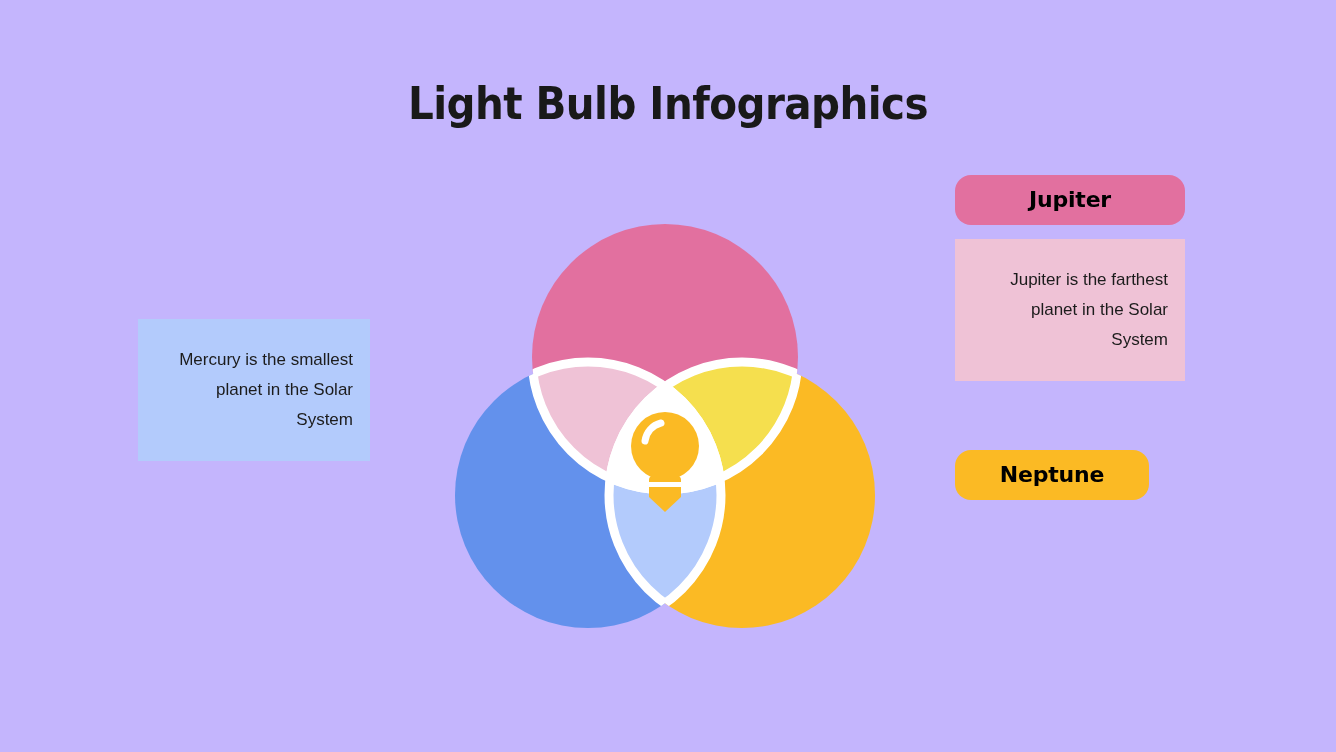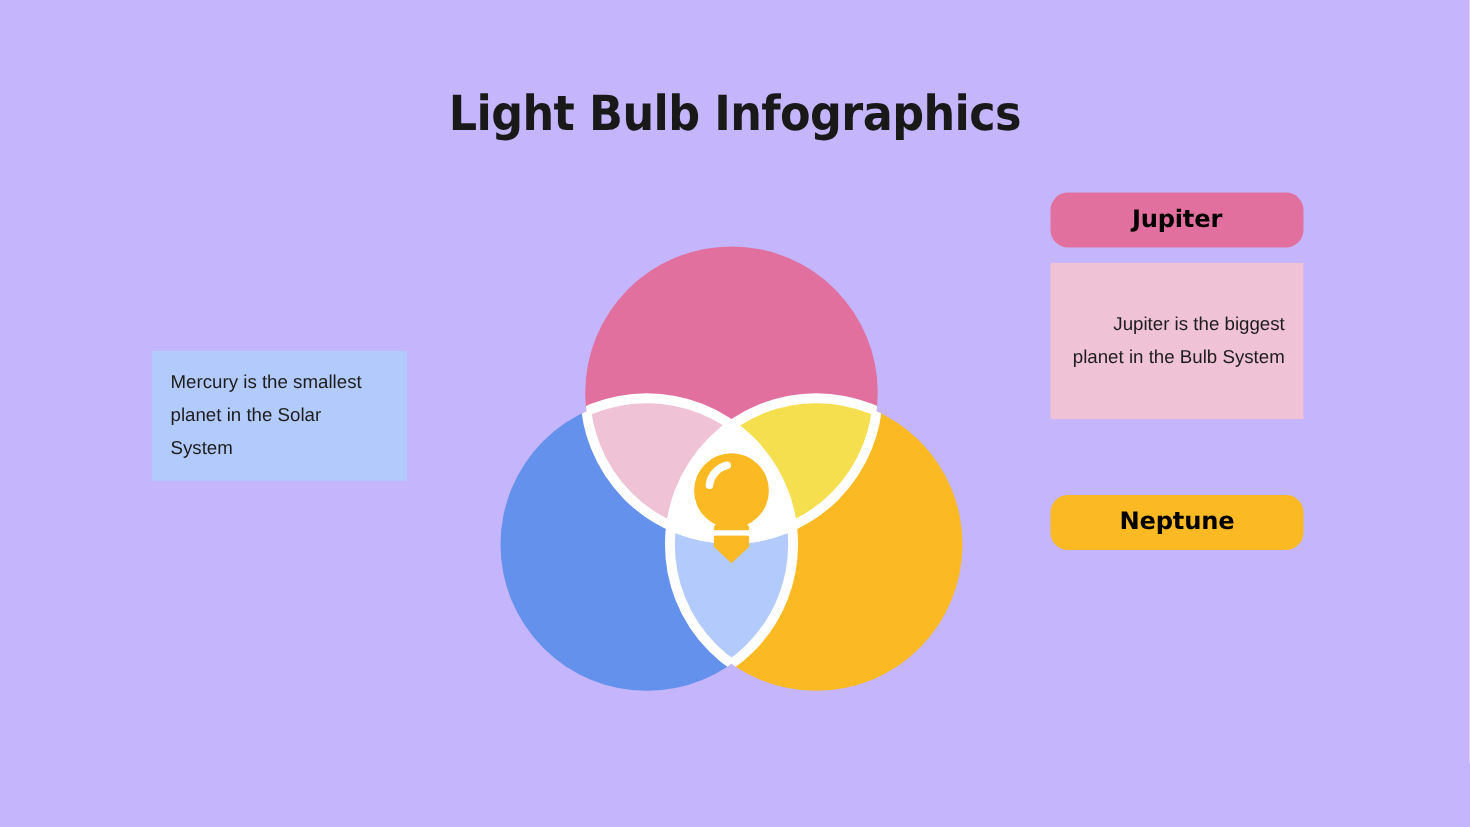--- a/index.html
+++ b/index.html
@@ -74,43 +74,43 @@
   
   #card-mercury {
     left: 138px;
     top: 305px;
     width: 232px;
   }
   #card-mercury .card-header { background: #6391EC; }
   #card-mercury .card-body {
     background: #B3CBFC;
     margin-top: 14px;
-    height: 118px;
-    text-align: left;
+    height: 142px;
+    text-align: right;
   }
 
   
   #card-jupiter {
     left: 955px;
     top: 175px;
     width: 230px;
   }
   #card-jupiter .card-header { background: #E2709F; }
   #card-jupiter .card-body {
     background: #EFC2D6;
     margin-top: 14px;
     height: 142px;
     text-align: right;
   }
 
   
   #card-neptune {
     left: 955px;
     top: 450px;
-    width: 230px;
+    width: 194px;
   }
   #card-neptune .card-header { background: #FBBA24; }
   #card-neptune .card-body {
     background: #F5DF4E;
     margin-top: 14px;
     height: 142px;
     text-align: right;
   }
 
   
@@ -207,21 +207,21 @@
 
   <div class="card" id="card-mercury">
     <div class="card-body">
       <span class="card-body-text">Mercury is the smallest planet in the Solar System</span>
     </div>
   </div>
 
   <div class="card" id="card-jupiter">
     <div class="card-header">Jupiter</div>
     <div class="card-body">
-      <span class="card-body-text">Jupiter is the biggest planet in the Bulb System</span>
+      <span class="card-body-text">Jupiter is the farthest planet in the Solar System</span>
     </div>
   </div>
 
   <div class="card" id="card-neptune">
     <div class="card-header">Neptune</div>
   </div>
 
 </div>
 
 </body></html>

